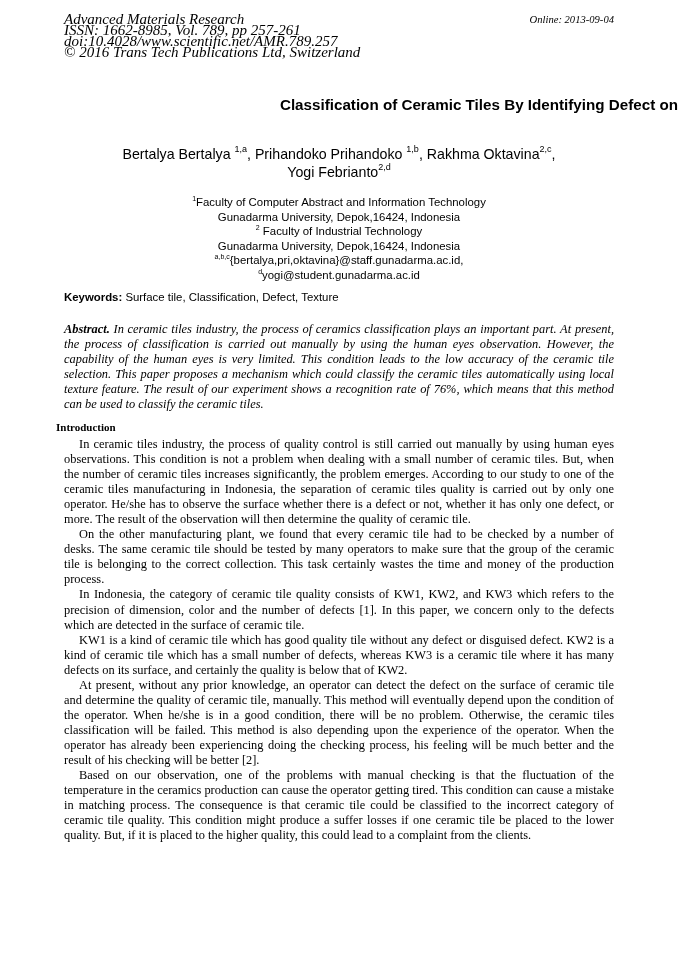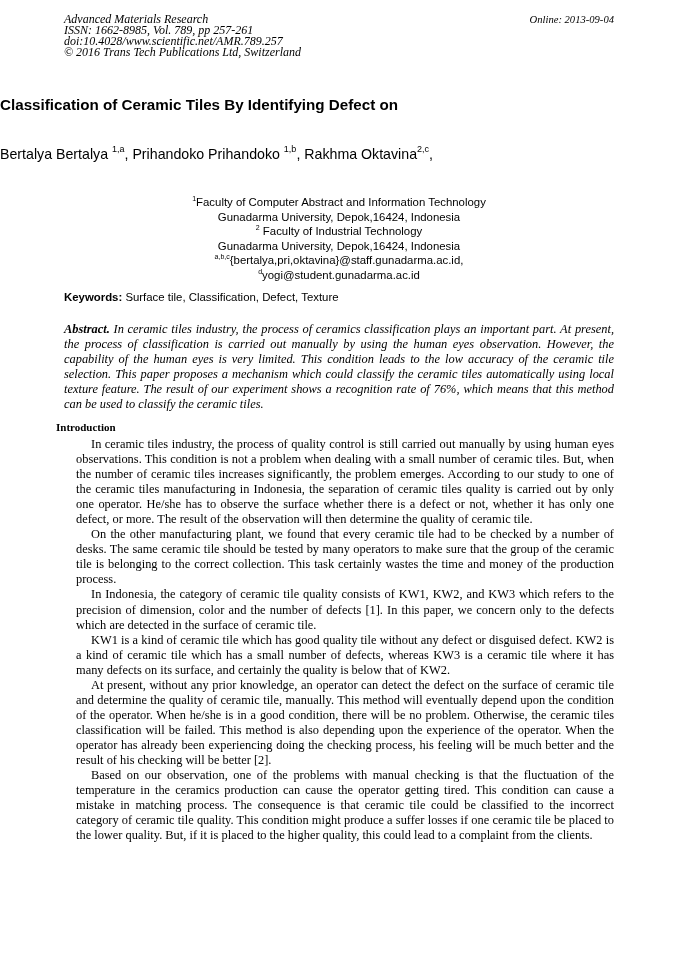--- a/index.html
+++ b/index.html
@@ -1,33 +1,33 @@
 <!DOCTYPE html>
 <html><head>
 <meta charset="utf-8">
 <style>
   html, body { margin: 0; padding: 0; background: #ffffff; }
   body { width: 678px; height: 959px; position: relative; overflow: hidden; color: #000; }
   .header-left {
     position: absolute; left: 64px; top: 14px;
     font-family: "Liberation Serif", serif; font-style: italic;
-    font-size: 12px; line-height: 11px;
+    font-size: 15px; line-height: 11px;
   }
   .header-right {
     position: absolute; right: 64px; top: 14px;
     font-family: "Liberation Serif", serif; font-style: italic;
     font-size: 10.6px; line-height: 11px;
   }
   .title {
-    position: absolute; left: 0; width: 678px; top: 95px; text-align: left;
+    position: absolute; left: 0; width: 678px; top: 95px; text-align: right;
     font-family: "Liberation Sans", sans-serif; font-weight: bold;
     font-size: 15.2px; line-height: 19px;
   }
   .authors {
-    position: absolute; left: 0; width: 678px; top: 145px; 
+    position: absolute; left: 0; width: 678px; top: 145px; text-align: center;
     font-family: "Liberation Sans", sans-serif;
     font-size: 14.2px; line-height: 18px;
   }
   .authors sup { font-size: 9px; vertical-align: 7px; line-height: 0; }
   .affil {
     position: absolute; left: 0; width: 678px; top: 195px; text-align: center;
     font-family: "Liberation Sans", sans-serif;
     font-size: 11.4px; line-height: 14.6px;
   }
   .affil sup { font-size: 7px; vertical-align: 5px; line-height: 0; }
@@ -41,21 +41,21 @@
     font-family: "Liberation Serif", serif; font-size: 12.4px; line-height: 15.05px;
     text-align: justify;
   }
   .body p { margin: 0; }
   .abstract { top: 322px; font-style: italic; }
   .intro-head {
     position: absolute; left: 56px; top: 421px;
     font-family: "Liberation Serif", serif; font-weight: bold; font-size: 11px;
   }
   .intro { top: 437px; }
-  .intro p { text-indent: 15px; margin-left: 12px; }
+  .intro p { text-indent: 15px; }
 </style>
 </head>
 <body>
 
 <div class="header-left">
   <div>Advanced Materials Research</div>
   <div>ISSN: 1662-8985, Vol. 789, pp 257-261</div>
   <div>doi:10.4028/www.scientific.net/AMR.789.257</div>
   <div>© 2016 Trans Tech Publications Ltd, Switzerland</div>
 </div>
@@ -63,20 +63,23 @@
 
 <div class="title">
   <div>Classification of Ceramic Tiles By Identifying Defect on</div>
 </div>
 
 <div class="authors">
   <div>
     <span>Bertalya Bertalya</span>
     <sup>1,a</sup><span>, </span><span>Prihandoko Prihandoko</span>
     <sup>1,b</sup><span>, </span><span>Rakhma Oktavina</span><sup>2,c</sup><span>,</span>
+  </div>
+  <div>
+    <span>Yogi Febrianto</span><sup>2,d</sup>
   </div>
 </div>
 
 <div class="affil">
   <div><sup>1</sup><span>Faculty of Computer Abstract and Information Technology</span></div>
   <div>Gunadarma University, Depok,16424, Indonesia</div>
   <div><sup>2</sup>&nbsp;<span>Faculty of Industrial Technology</span></div>
   <div>Gunadarma University, Depok,16424, Indonesia</div>
   <div><sup>a,b,c</sup><span>{bertalya,pri,oktavina}@staff.gunadarma.ac.id,</span></div>
   <div><sup>d</sup><span>yogi@student.gunadarma.ac.id</span></div>

